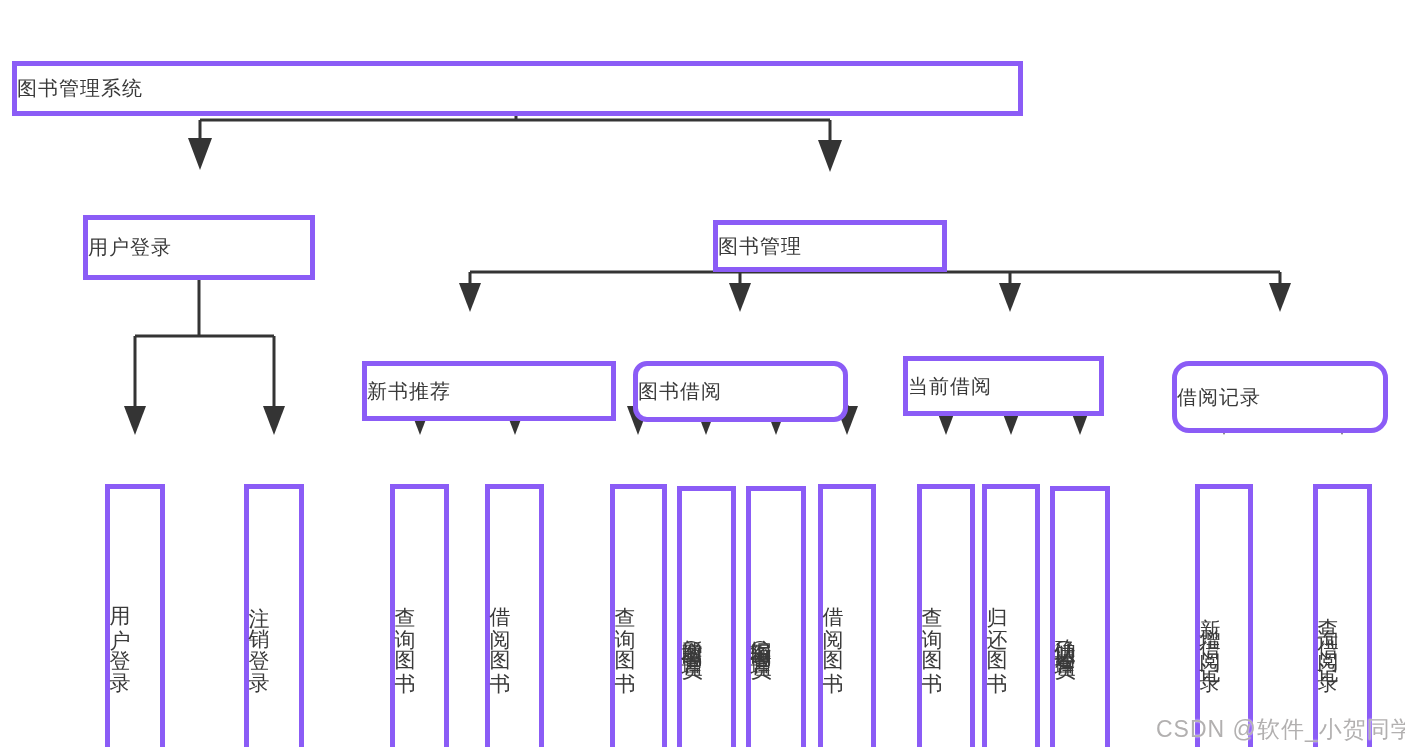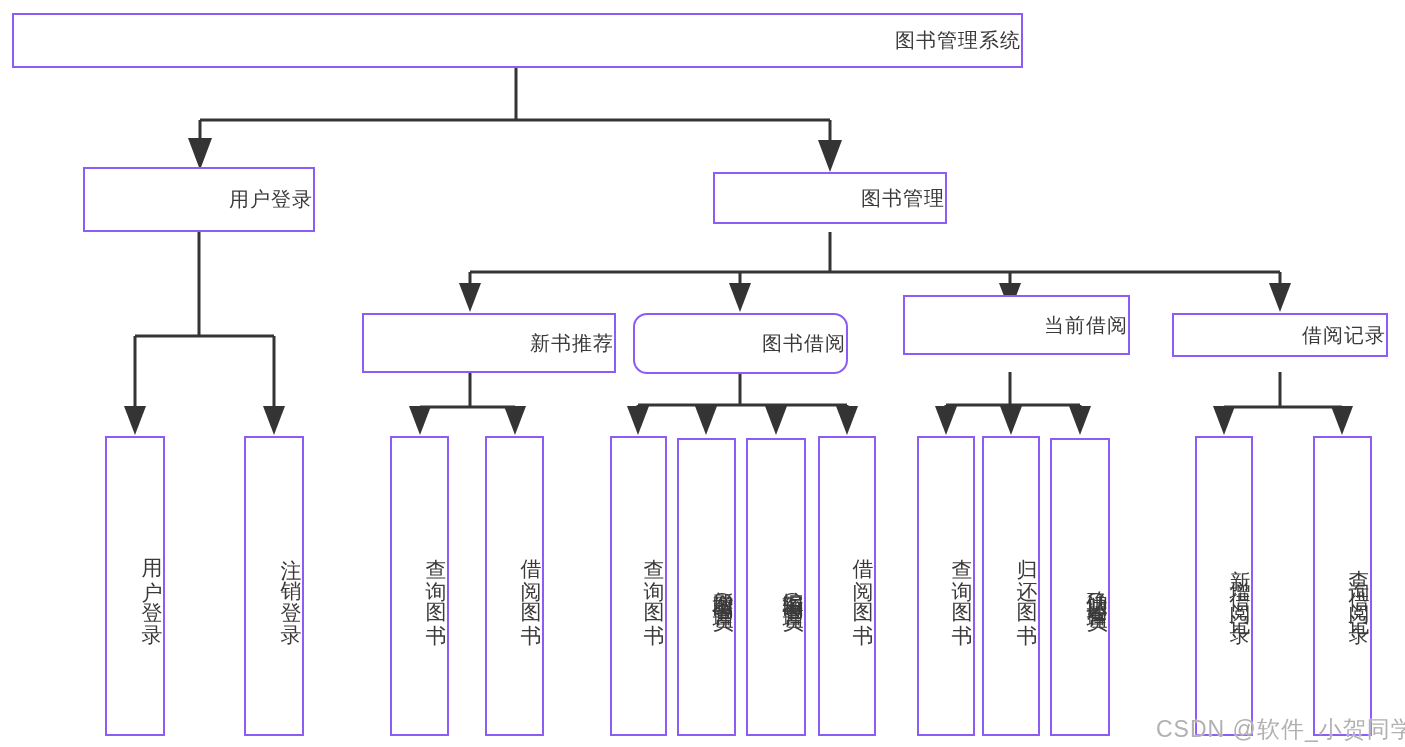--- a/index.html
+++ b/index.html
@@ -18,25 +18,26 @@
   .connectors {
     position: absolute;
     left: 0;
     top: 0;
     z-index: 0;
   }
   .node {
     position: absolute;
     box-sizing: border-box;
     background: #ffffff;
-    border: 2px solid #8b5cf6;
+    border: 5px solid #8b5cf6;
     display: flex;
     align-items: center;
-    justify-content: flex-end;
+    justify-content: flex-start;
     z-index: 1;
+    margin-top: 48px;
   }
   .node .hlabel {
     font-size: 20px;
     color: #3a3a3a;
     letter-spacing: 1px;
     white-space: nowrap;
   }
   .leaf .vlabel {
     writing-mode: vertical-rl;
     text-orientation: mixed;
@@ -118,24 +119,24 @@
   <div class="node" style="left:713px; top:172px; width:234px; height:52px;">
     <span class="hlabel">图书管理</span>
   </div>
 
   <div class="node" style="left:362px; top:313px; width:254px; height:60px;">
     <span class="hlabel">新书推荐</span>
   </div>
   <div class="node" style="left:633px; top:313px; width:215px; height:61px;border-radius:14px;">
     <span class="hlabel">图书借阅</span>
   </div>
-  <div class="node" style="left:903px; top:295px; width:227px; height:60px;font-family:Liberation Serif, serif;">
+  <div class="node" style="left:903px; top:308px; width:201px; height:60px;font-family:Liberation Serif, serif;">
     <span class="hlabel">当前借阅</span>
   </div>
-  <div class="node" style="left:1172px; top:313px; width:216px; height:44px;">
+  <div class="node" style="left:1172px; top:313px; width:216px; height:72px;border-radius:17px;">
     <span class="hlabel">借阅记录</span>
   </div>
 
   <div class="node leaf" style="left:105px; top:436px; width:60px; height:300px;">
     <span class="vlabel">用户登录</span>
   </div>
   <div class="node leaf" style="left:244px; top:436px; width:60px; height:300px;">
     <span class="vlabel">注销登录</span>
   </div>
 

